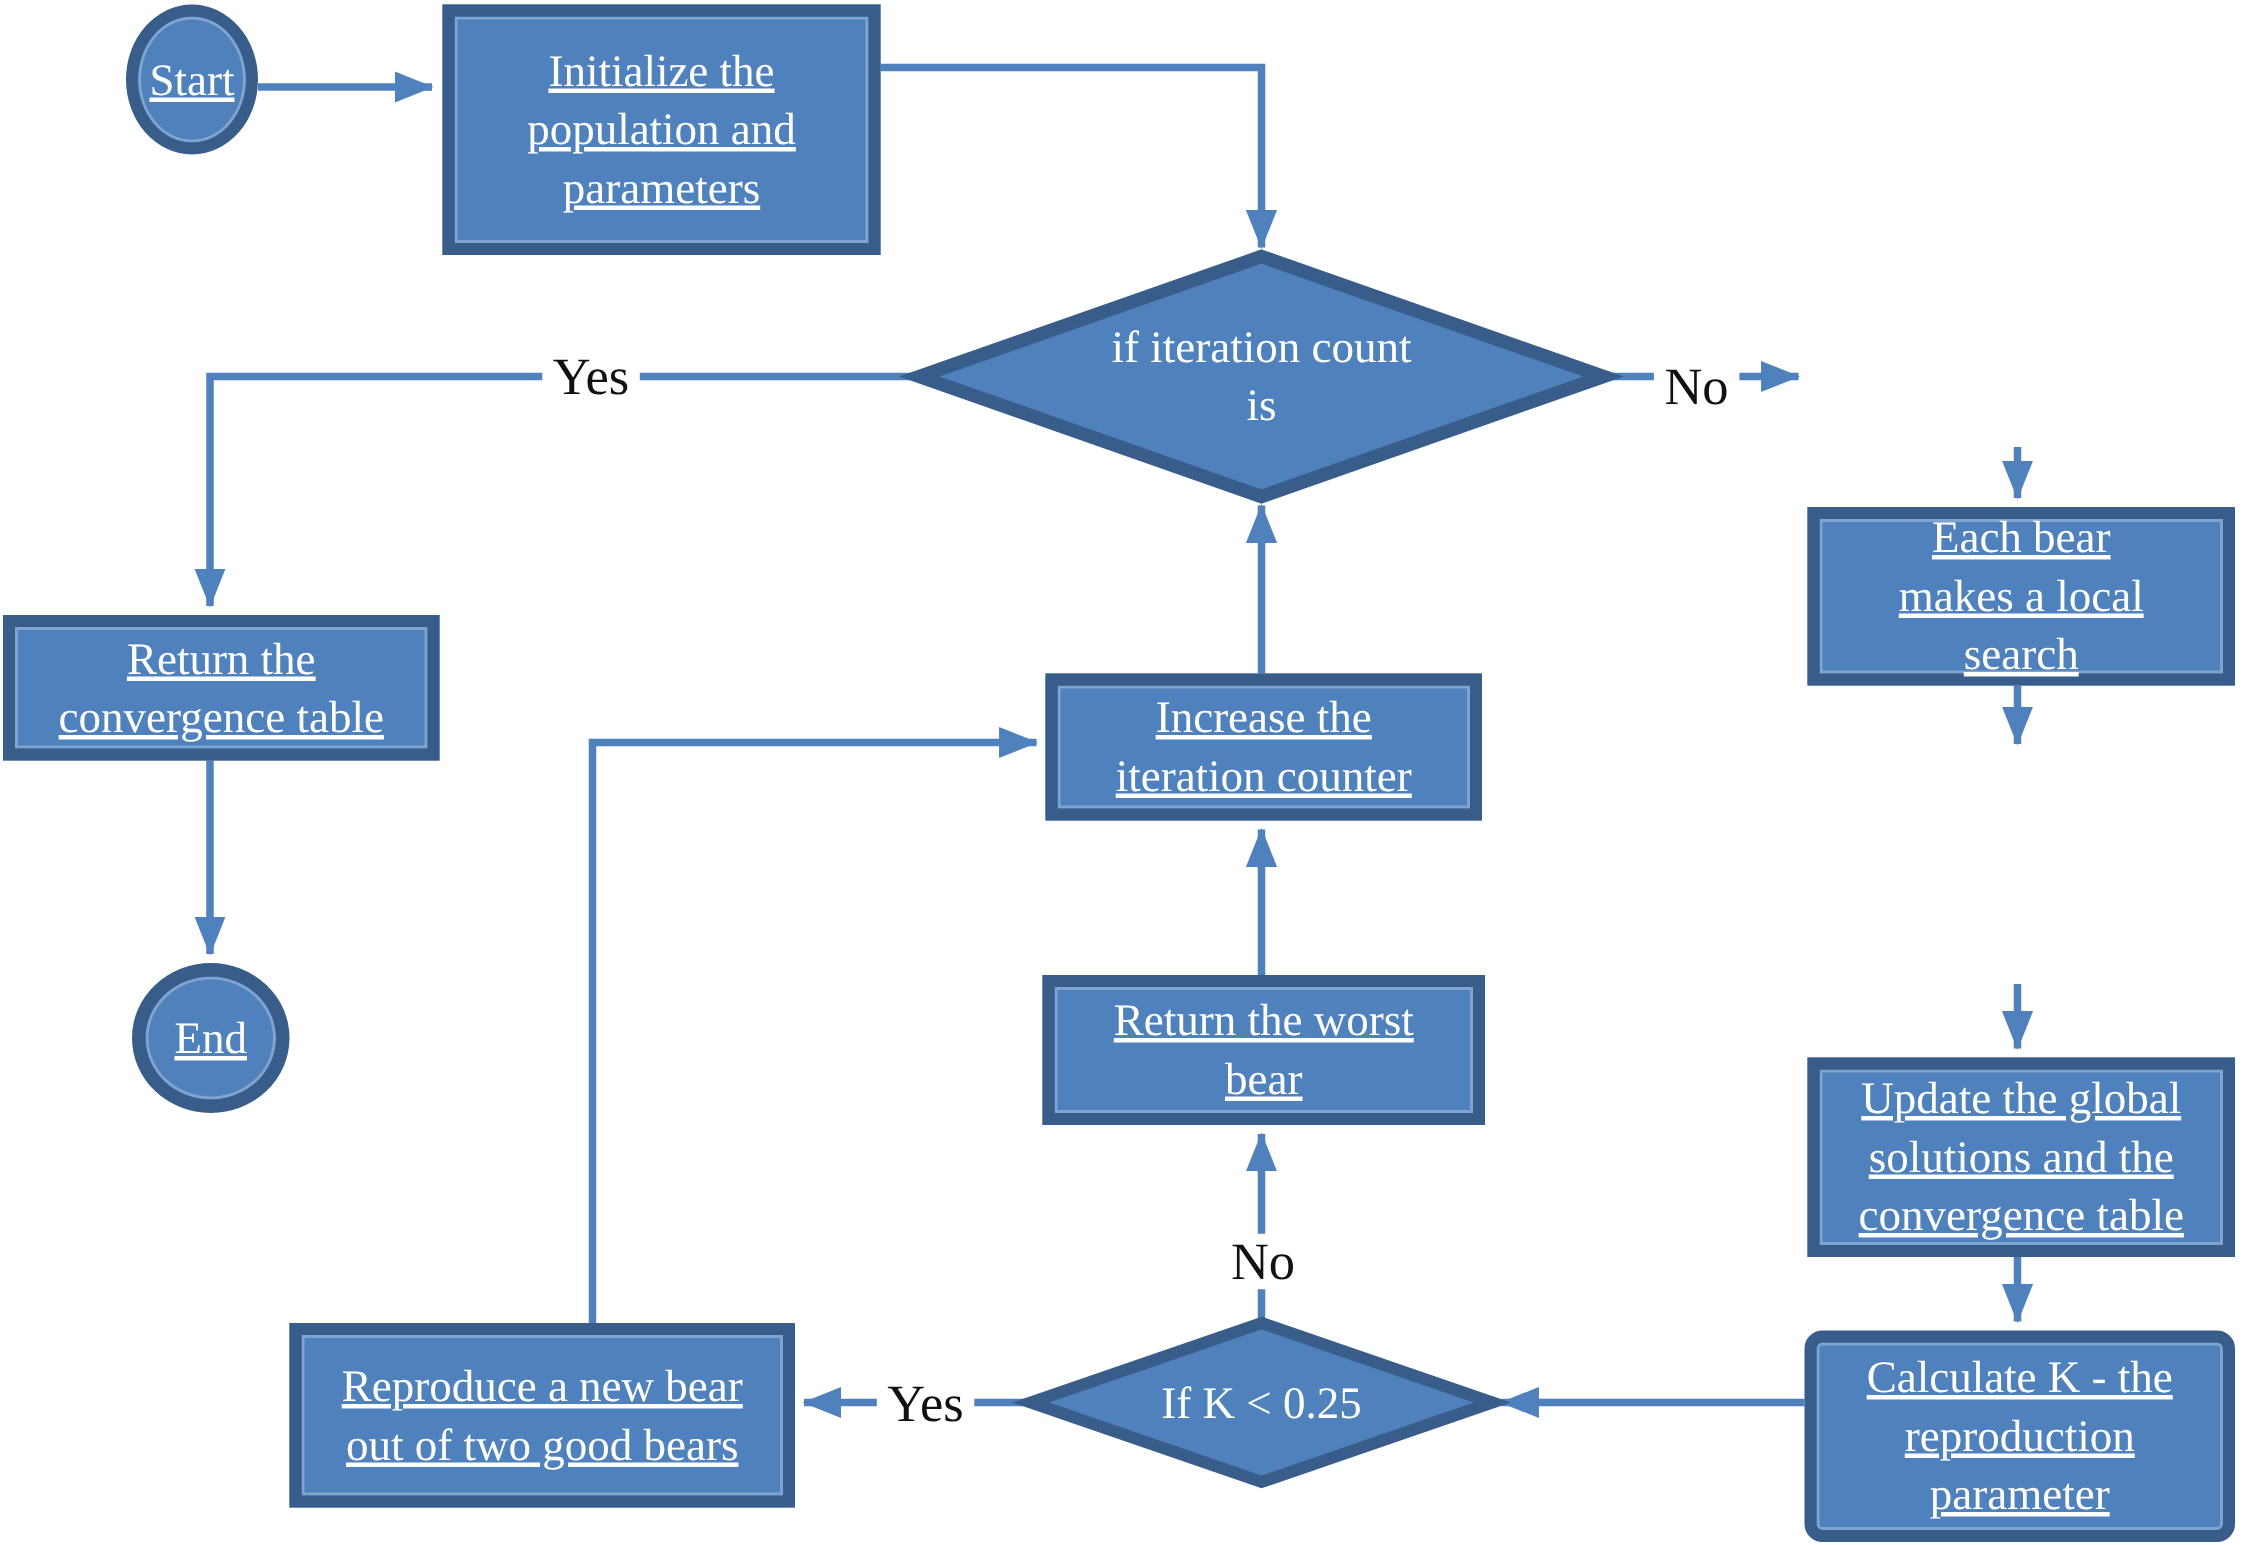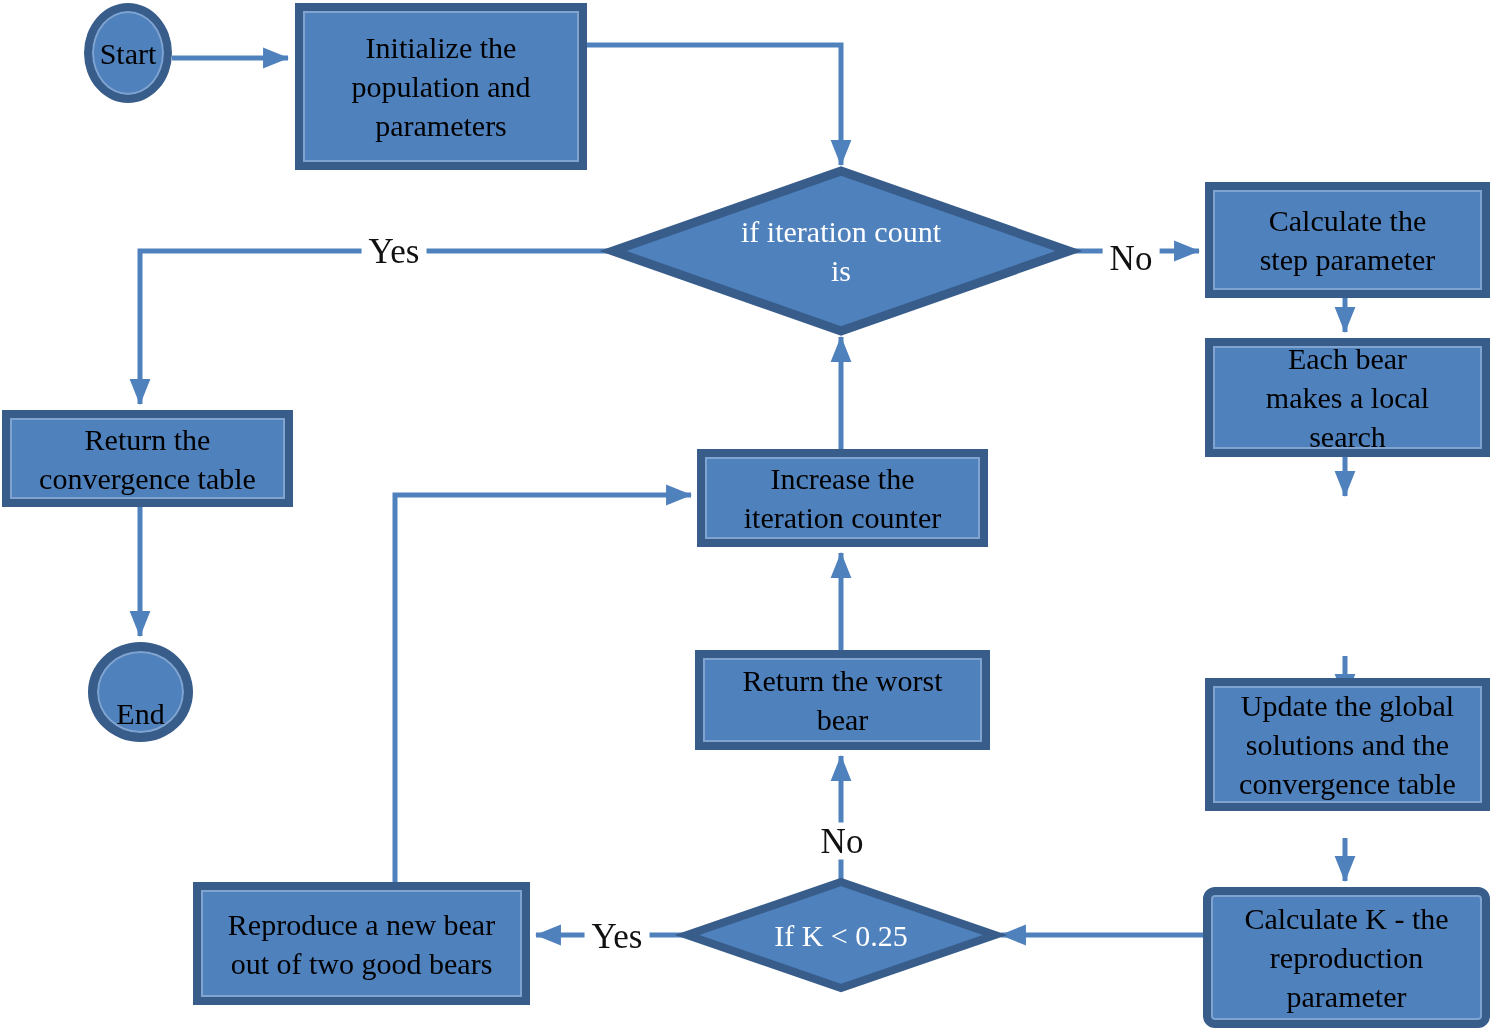--- a/index.html
+++ b/index.html
@@ -9,25 +9,26 @@
     background:#ffffff;
     overflow:hidden;
     font-family:"Liberation Serif","DejaVu Serif",serif;
   }
   .wires{position:absolute;left:0;top:0;pointer-events:none;}
   .node{
     position:absolute;
     box-sizing:border-box;
     background:#4f81bd;
     border:8px solid #385d8a;
-    color:#000000;
+    color:#ffffff;
     display:flex;align-items:center;justify-content:center;
     text-align:center;
     font-size:30px;line-height:1.3;
     box-shadow:inset 0 0 0 2px rgba(255,255,255,0.28);
+    text-decoration:underline;
   }
   .round{border-radius:50%;}
   .dtext{
     position:absolute;
     display:flex;align-items:center;justify-content:center;
     text-align:center;color:#ffffff;
     font-size:30px;line-height:1.3;
     pointer-events:none;
   }
   .edge-label{
@@ -78,30 +79,27 @@
   </div>
 
   <div class="node" style="left:295px;top:3px;width:292px;height:167px;">
     <span style="max-width:250px;">Initialize the population and parameters</span>
   </div>
 
   <div class="dtext" style="left:716px;top:171px;width:250px;height:160px;">
     <span style="max-width:205px;">if iteration count is</span>
   </div>
 
-  <div class="node" style="left:1205px;top:182px;width:285px;height:116px;">
-    <span style="max-width:210px;">Calculate the step parameter</span>
-  </div>
 
   <div class="node" style="left:1205px;top:338px;width:285px;height:119px;">
     <span style="max-width:190px;">Each bear makes a local search</span>
   </div>
 
 
-  <div class="node" style="left:1205px;top:678px;width:285px;height:133px;">
+  <div class="node" style="left:1205px;top:705px;width:285px;height:133px;">
     <span style="max-width:250px;">Update the global solutions and the convergence table</span>
   </div>
 
   <div class="node" style="left:1203px;top:887px;width:287px;height:141px;border-radius:12px;">
     <span style="max-width:230px;">Calculate K - the reproduction parameter</span>
   </div>
 
   <div class="dtext" style="left:716px;top:882px;width:250px;height:106px;">
     <span>If K &lt; 0.25</span>
   </div>
@@ -115,21 +113,21 @@
   </div>
 
   <div class="node" style="left:697px;top:449px;width:291px;height:98px;">
     <span style="max-width:250px;">Increase the iteration counter</span>
   </div>
 
   <div class="node" style="left:2px;top:410px;width:291px;height:97px;">
     <span style="max-width:260px;">Return the convergence table</span>
   </div>
 
-  <div class="node round" style="left:88px;top:642px;width:105px;height:100px;border-width:9px;align-items:flex-end;">
+  <div class="node round" style="left:88px;top:642px;width:105px;height:100px;border-width:9px;">
     <span>End</span>
   </div>
 
   <div class="edge-label" style="left:394px;top:251px;">Yes</div>
   <div class="edge-label" style="left:1131px;top:258px;">No</div>
   <div class="edge-label" style="left:842px;top:841px;">No</div>
   <div class="edge-label" style="left:617px;top:936px;">Yes</div>
 
 </div>
 

